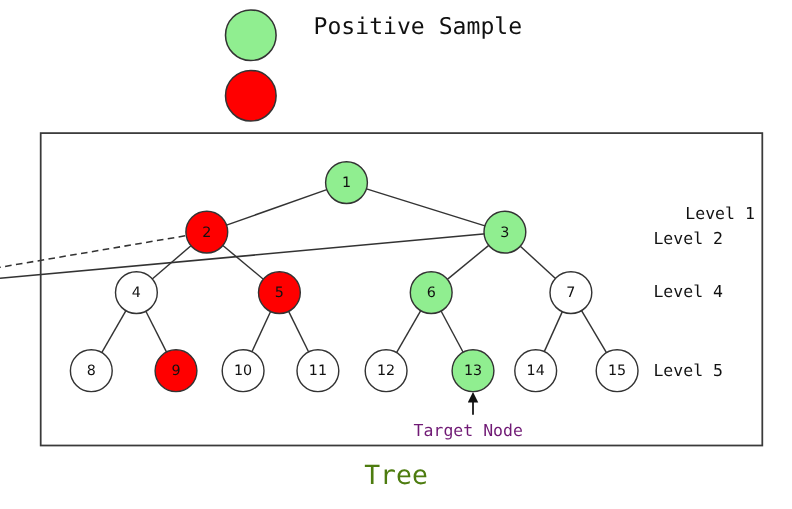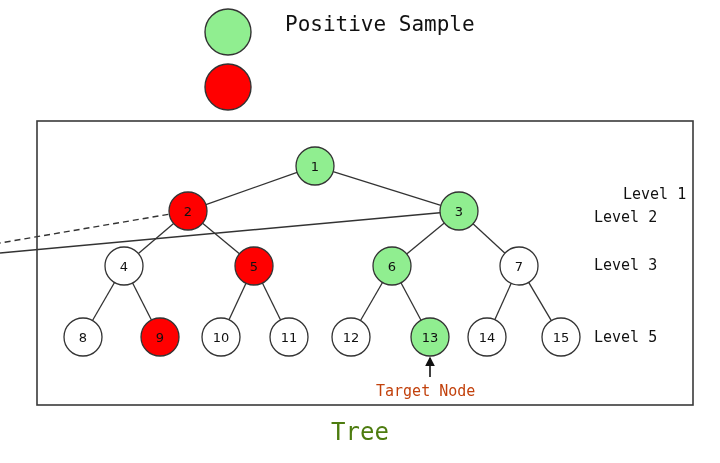--- a/index.html
+++ b/index.html
@@ -46,21 +46,21 @@
     font-family: "DejaVu Sans Mono", "Liberation Mono", monospace;
     font-size: 24px;
     color: #4d7c0f;
     white-space: nowrap;
     text-align: center;
   }
   .annot {
     position: absolute;
     font-family: "DejaVu Sans Mono", "Liberation Mono", monospace;
     font-size: 15px;
-    color: #c2410c;
+    color: #701a75;
     white-space: nowrap;
   }
   .node-text {
     font-family: "DejaVu Sans", "Liberation Sans", sans-serif;
     font-size: 13px;
     fill: #111111;
     text-anchor: middle;
     dominant-baseline: central;
   }
 </style>
@@ -172,20 +172,20 @@
           <circle cx="561" cy="337" r="19" fill="#FFFFFF" stroke="#333333" stroke-width="1.3"></circle>
           <text x="561" y="337.5" class="node-text">15</text>
         </g>
       </g>
 
     <line id="target-arrow" stroke="#111111" stroke-width="1.6" marker-end="url(#arrowhead)" x1="430" y1="377" x2="430" y2="358"></line>
   </svg>
 
   <div class="level-label" id="level-0" style="left: 623px; top: 159px; margin-top: 26px;">Level 1</div>
   <div class="level-label" id="level-1" style="left: 594px; top: 208px;">Level 2</div>
-  <div class="level-label" id="level-2" style="left: 594px; top: 256px;">Level 3</div>
+  <div class="level-label" id="level-2" style="left: 594px; top: 256px;">Level 4</div>
   <div class="level-label" id="level-3" style="left: 594px; top: 328px;">Level 5</div>
 
   <div class="annot" id="target-label" style="left: 376px; top: 382px;">Target Node</div>
 
   <div class="caption" style="left:0px; top:418px; width:720px;">Tree</div>
 
 </div>
 
 </body></html>

